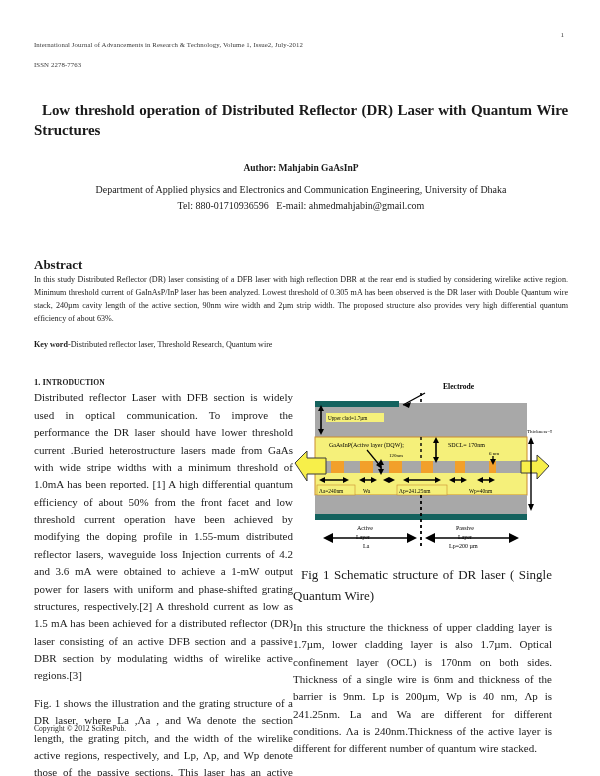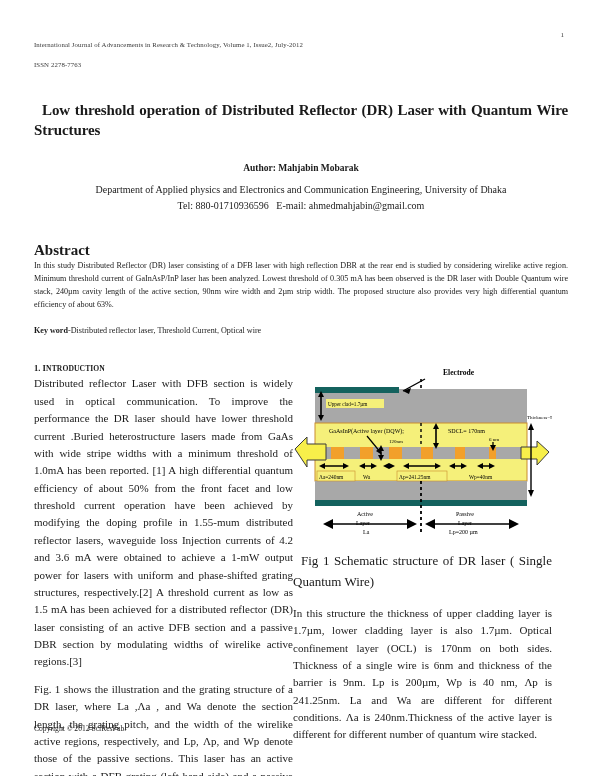--- a/index.html
+++ b/index.html
@@ -53,22 +53,22 @@
   .affil {
     margin-top: 9px;
     text-align: center;
     font-size: 10px;
     line-height: 1.6;
   }
   .affil div { white-space: pre; }
 
   
   .sec-head {
-    margin-top: 28px;
-    font-size: 15px;
+    margin-top: 43px;
+    font-size: 13px;
     font-weight: bold;
   }
   .abstract-body {
     font-size: 8.1px;
     line-height: 1.62;
     text-align: justify;
   }
   .keywords {
     margin-top: 13px;
     font-size: 8.1px;
@@ -139,30 +139,30 @@
   <div class="runhead">
     <div class="runhead-left">
       <div>International Journal of Advancements in Research &amp; Technology, Volume 1, Issue2, July-2012</div>
       <div>ISSN 2278-7763</div>
     </div>
     <div class="runhead-page">1</div>
   </div>
 
   <h1 class="title">Low threshold operation of Distributed Reflector (DR) Laser with Quantum Wire Structures</h1>
 
-  <div class="author-line">Author: Mahjabin Mobarak</div>
+  <div class="author-line">Author: Mahjabin GaAsInP</div>
   <div class="affil">
     <div>Department of Applied physics and Electronics and Communication Engineering, University of Dhaka</div>
     <div>Tel: 880-01710936596   E-mail: ahmedmahjabin@gmail.com</div>
   </div>
 
   <div class="sec-head">Abstract</div>
   <div class="abstract-body">In this study Distributed Reflector (DR) laser consisting of a DFB laser with high reflection DBR at the rear end is studied by considering wirelike active region. Minimum threshold current of GaInAsP/InP laser has been analyzed. Lowest threshold of 0.305 mA has been observed is the DR laser with Double Quantum wire stack, 240µm cavity length of the active section, 90nm wire width and 2µm strip width. The proposed structure also provides very high differential quantum efficiency of about 63%.</div>
   <div class="keywords">
-    <b>Key word</b><span>-Distributed reflector laser, Threshold Current, Optical wire</span>
+    <b>Key word</b><span>-Distributed reflector laser, Threshold Research, Quantum wire</span>
   </div>
 
   <div class="columns">
 
     <div class="col-left">
       <div class="intro-head">
         <span>1.</span>
         <span class="cap">I</span><span class="smallcaps">NTRODUCTION</span>
       </div>
       <p class="body">Distributed reflector Laser with DFB section is widely used in optical communication. To improve the performance the DR laser should have lower threshold current .Buried heterostructure lasers made from GaAs with wide stripe widths  with a minimum threshold of 1.0mA has been reported. [1] A high differential quantum efficiency of about 50% from the front facet and low threshold current operation have been achieved by modifying the doping profile in 1.55-mum distributed reflector lasers, waveguide loss  Injection currents of 4.2 and 3.6 mA were obtained to achieve a 1-mW output power for lasers with uniform and phase-shifted grating structures, respectively.[2]  A threshold current as low as 1.5 mA has been achieved for a distributed reflector (DR) laser consisting of an active DFB section and a passive DBR section  by modulating widths of wirelike active regions.[3]</p>

